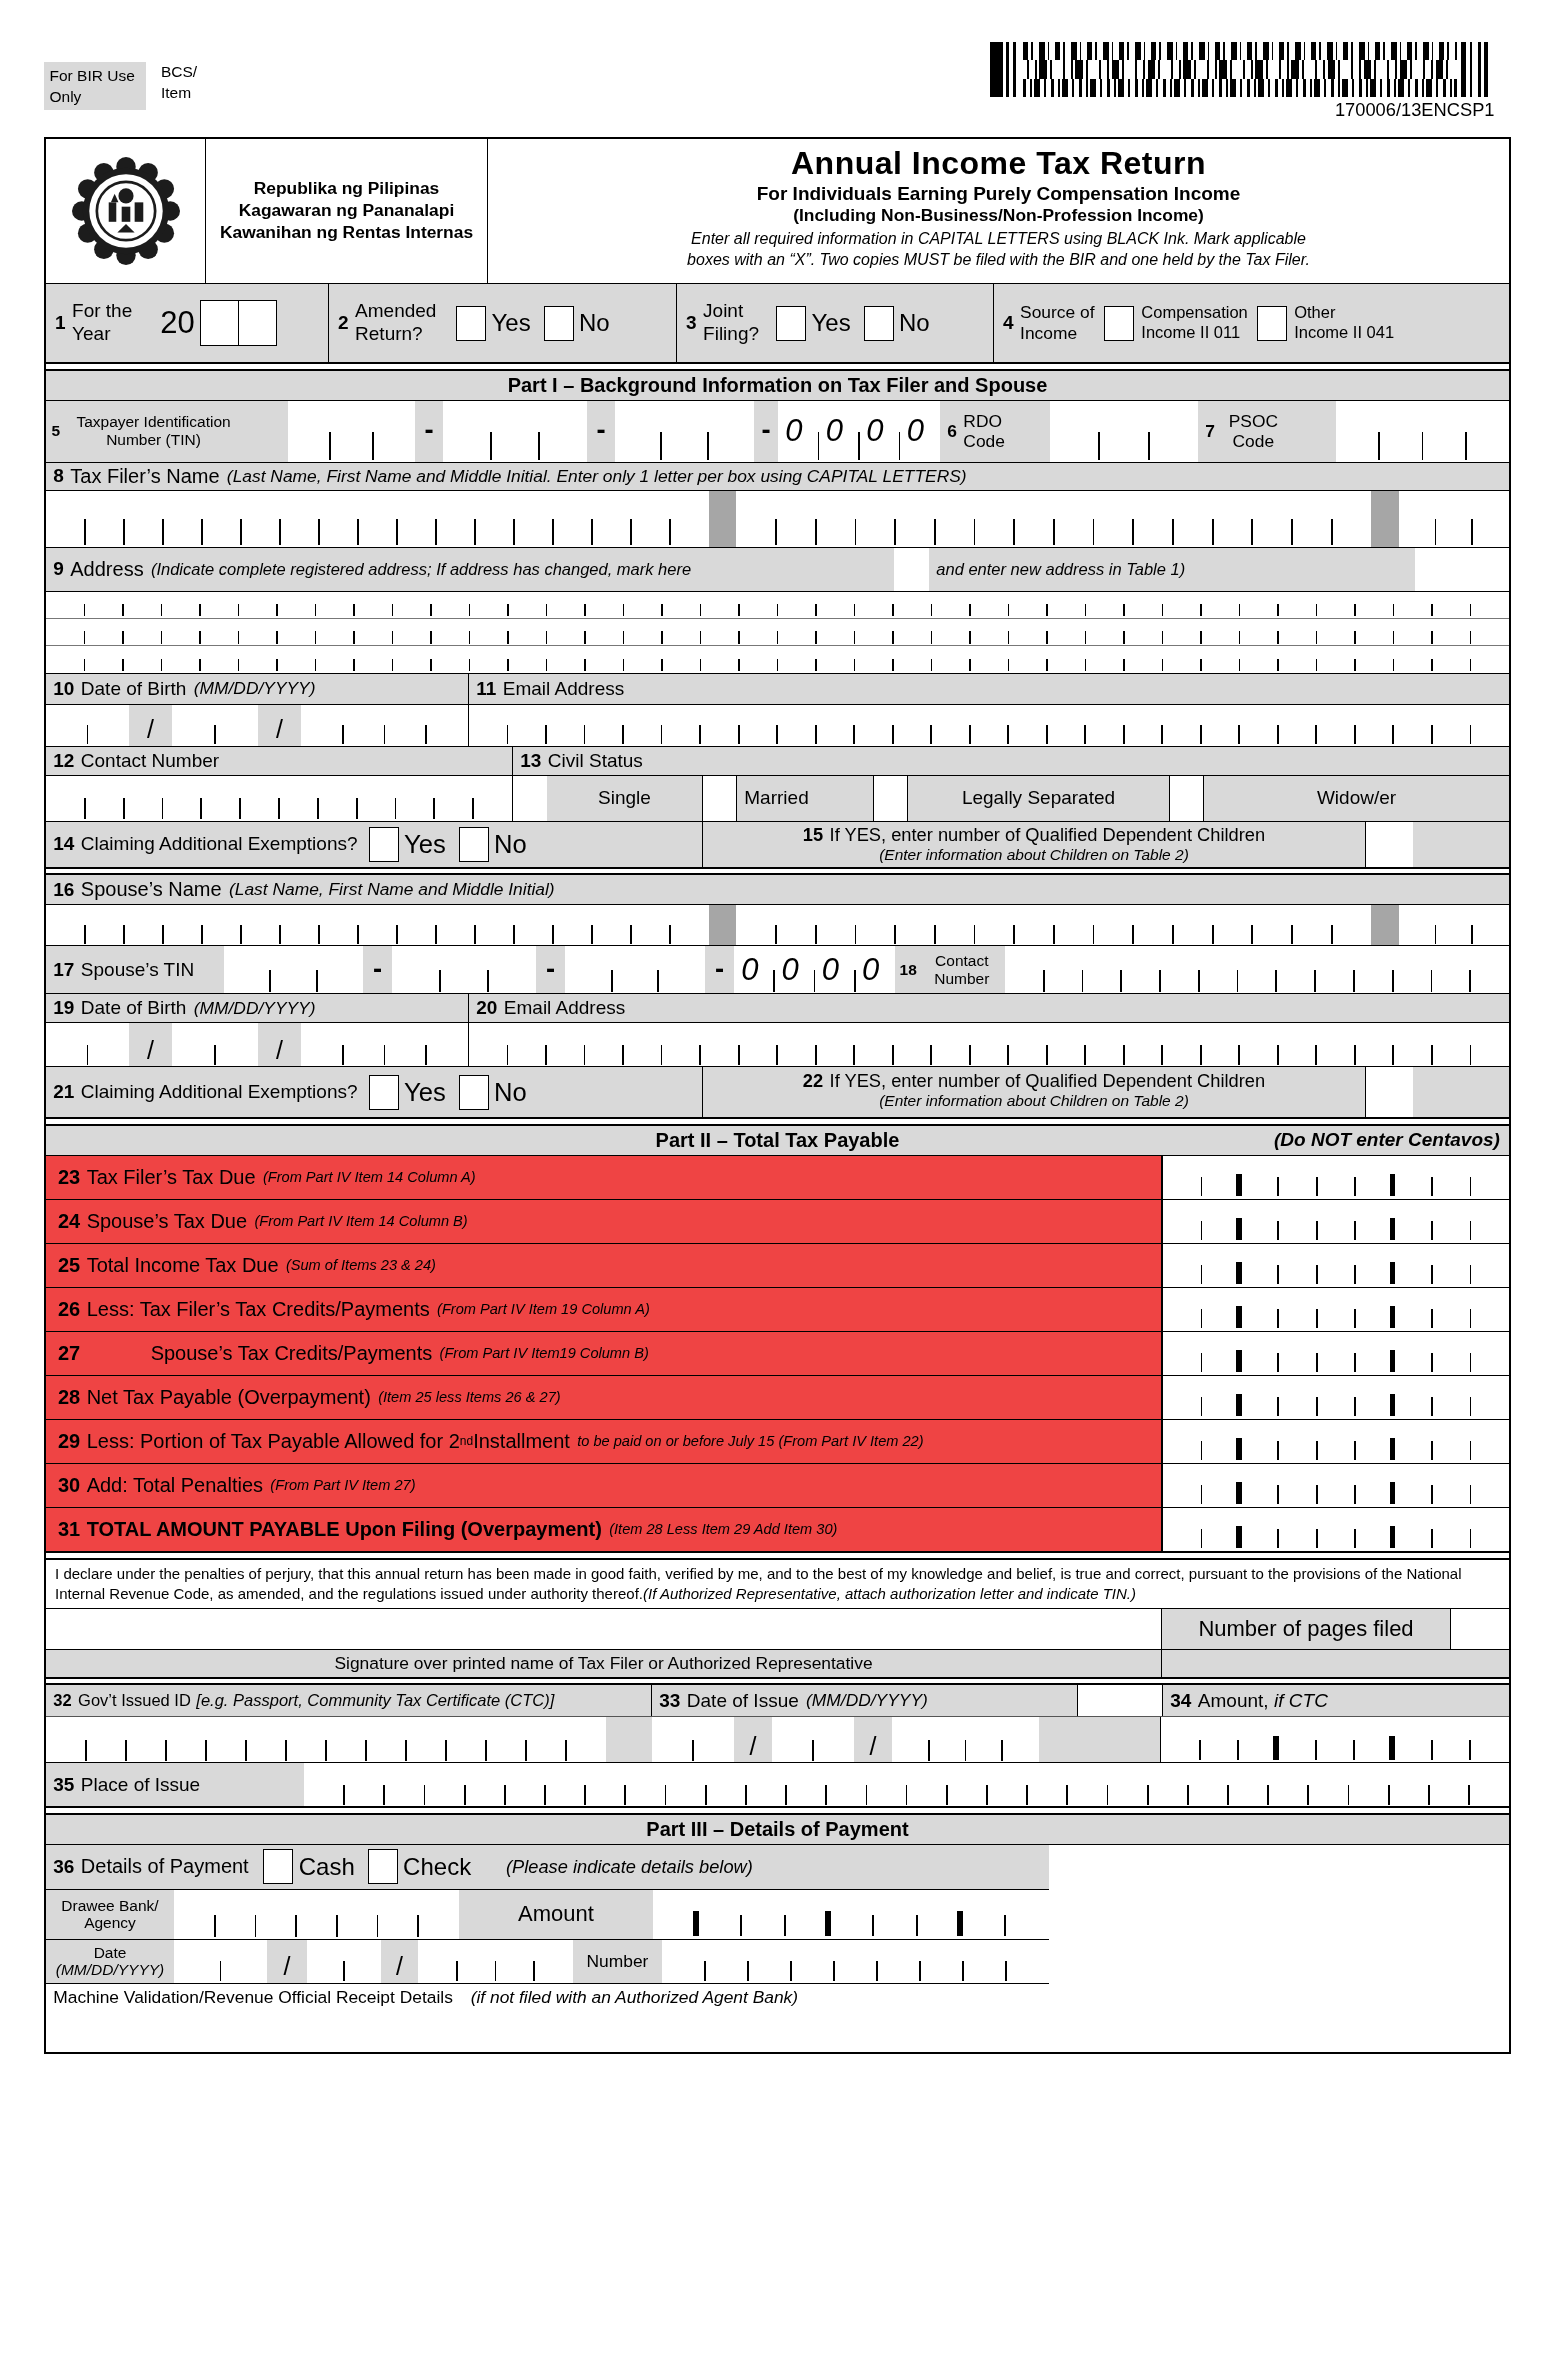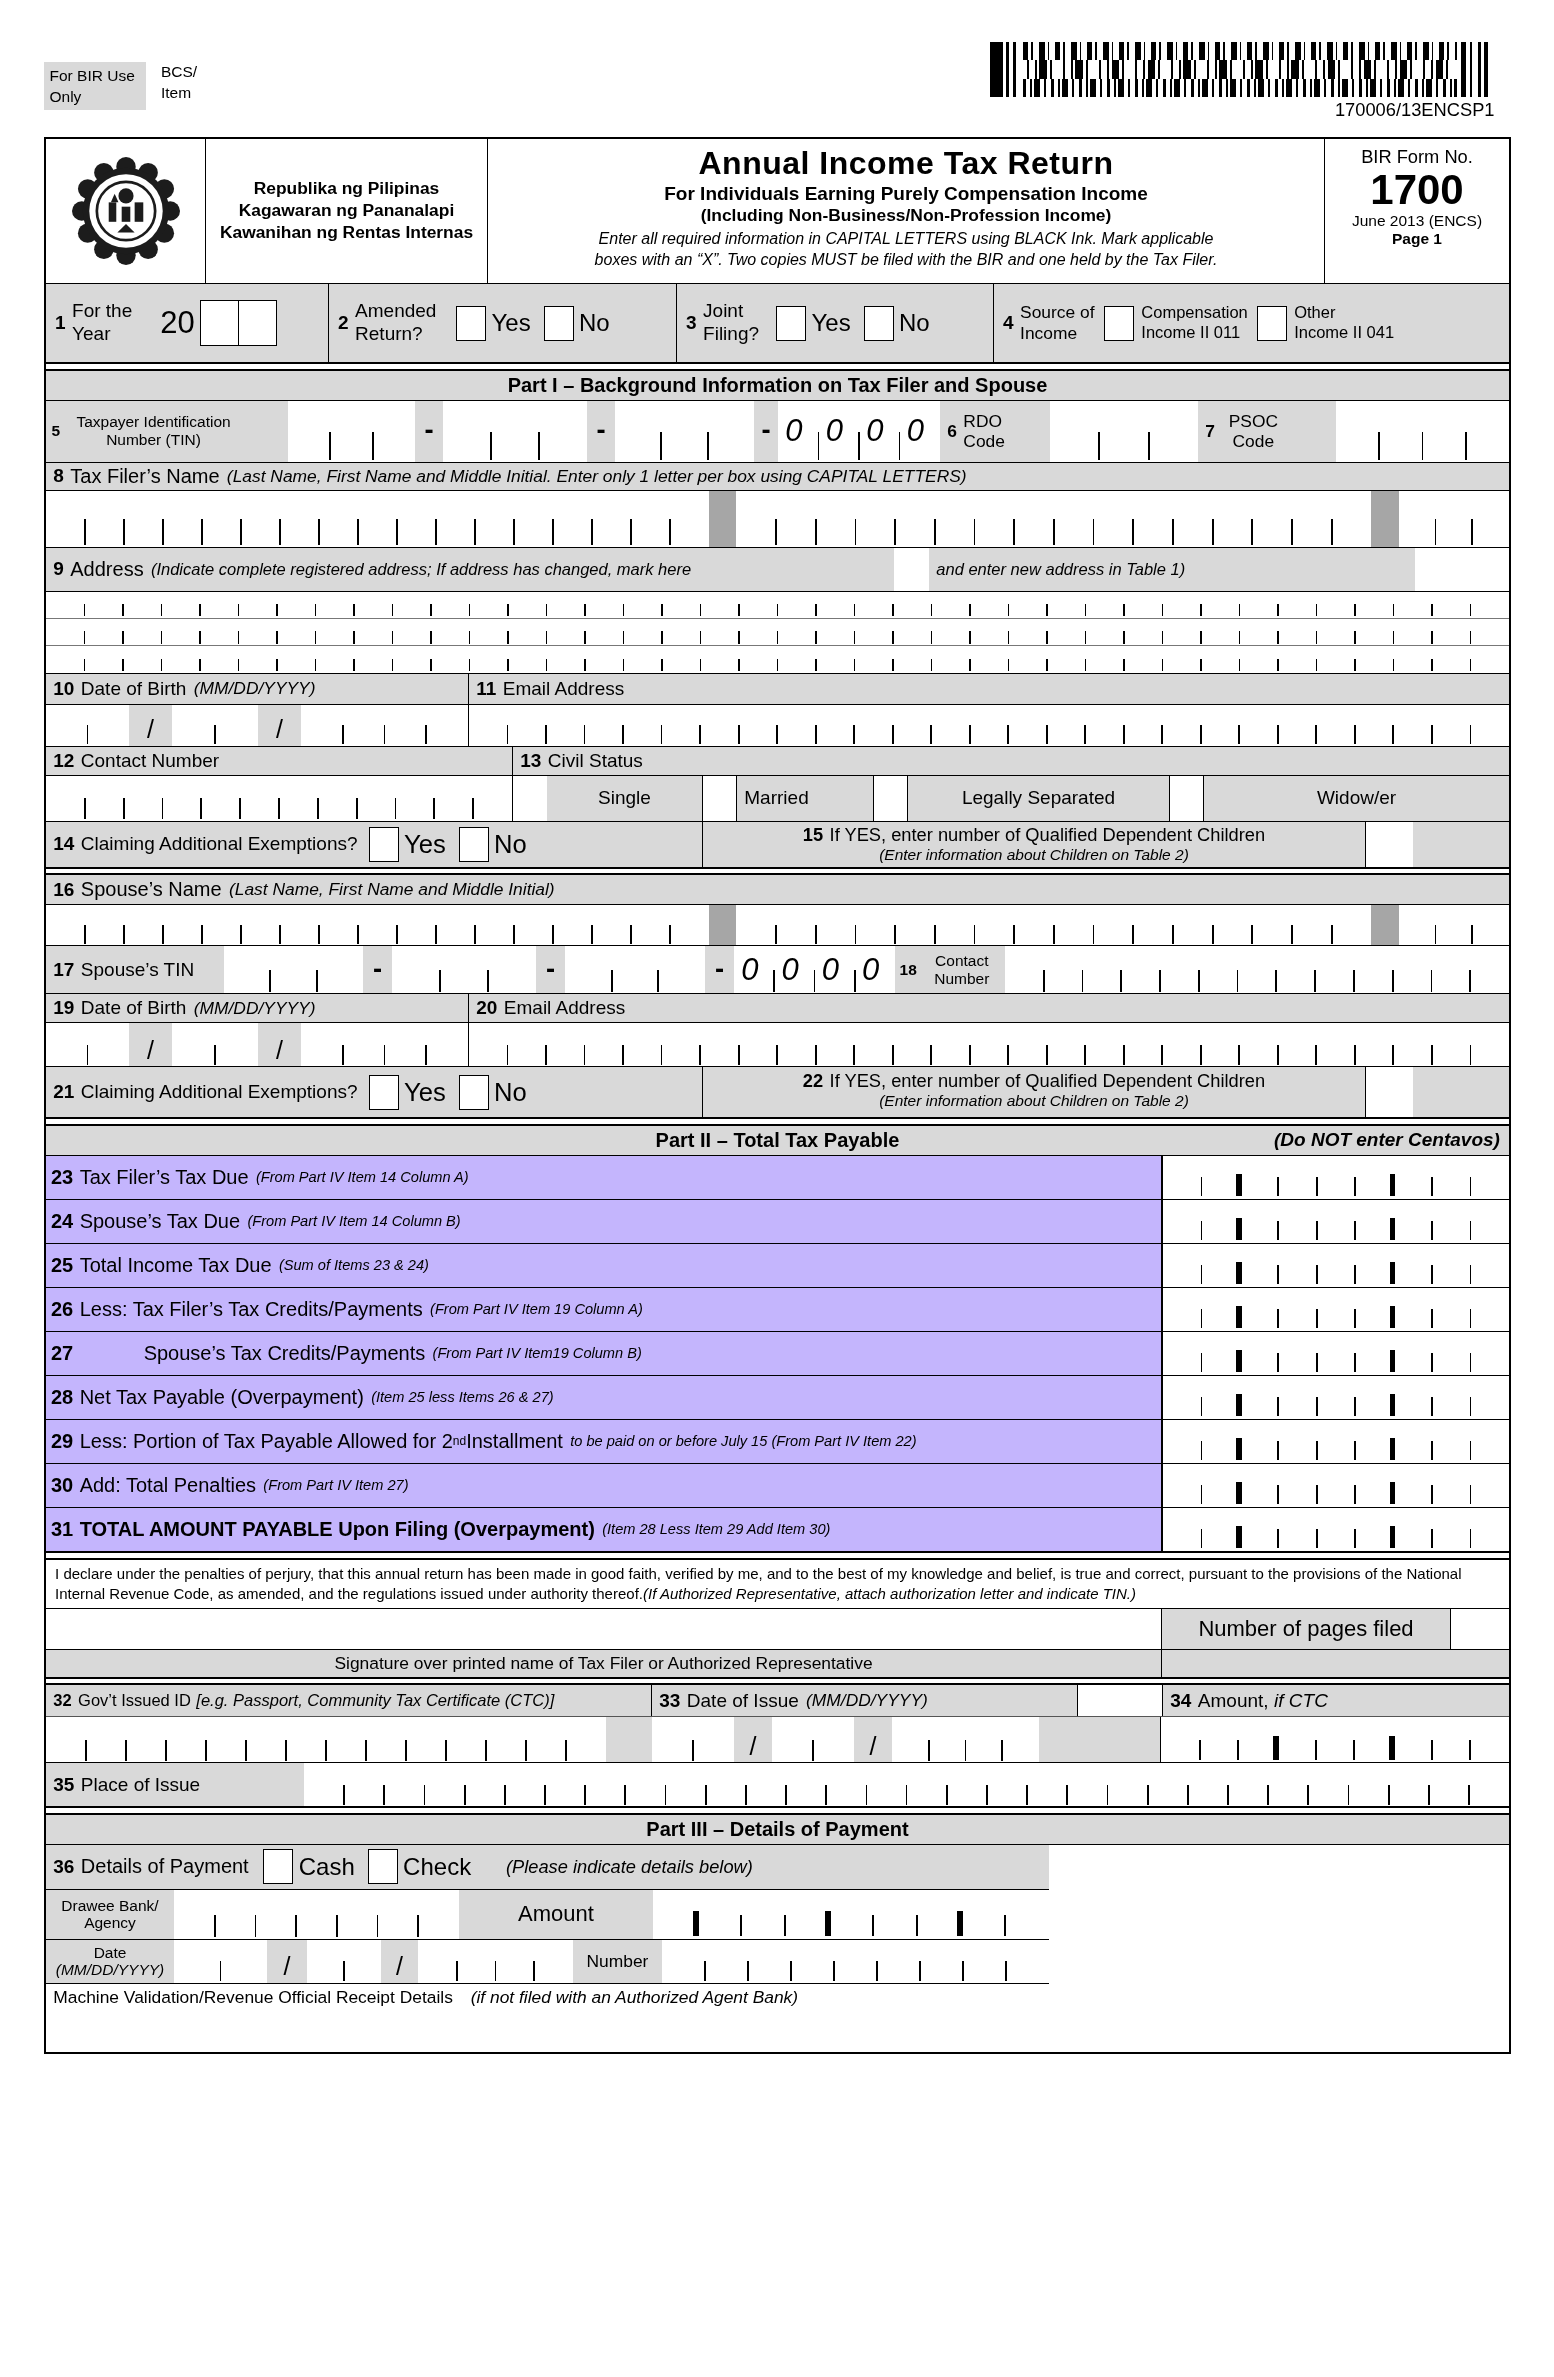--- a/index.html
+++ b/index.html
@@ -67,21 +67,21 @@
   .amt i{flex:1 0 0;position:relative;}
   .amt i.thin::after{content:"";position:absolute;right:-0.9px;bottom:2.7px;width:1.8px;height:44%;background:#000;}
   .amt i.thick::after{content:"";position:absolute;right:-1.8px;bottom:2.7px;width:5.5px;height:52%;background:#000;}
   .slash{background:#d9d9d9;display:flex;align-items:flex-end;justify-content:center;font-size:25px;padding-bottom:1.8px;}
   .dash{background:#d9d9d9;display:flex;align-items:center;justify-content:center;font-size:27.4px;font-weight:bold;}
   .sepg{background:#a6a6a6;}
   .lblrow{font-size:19px;display:flex;align-items:center;padding:0 7.3px;}
   .small2{font-size:15.5px;line-height:1.15;}
   
   .p2row{height:44px;border-top:1.8px solid #000;}
-  .p2lbl{width:1115px;background:#c4b5fd;display:flex;align-items:center;padding:0 5px;font-size:20px;box-sizing:border-box;}
+  .p2lbl{width:1115px;background:#ef4444;display:flex;align-items:center;padding:0 12px;font-size:20px;box-sizing:border-box;}
   .p2note{font-style:italic;font-size:14.6px;margin-left:7.3px;}
   .p2amt{flex:1;border-left:2.7px solid #000;background:#fff;}
   .declp{font-size:15px;line-height:1.3;padding:4.6px 9.1px;}
   .stamp{flex:1;border-left:2.7px solid #000;background:#fff;text-align:center;font-style:italic;font-size:19px;line-height:1.35;padding-top:12.8px;box-sizing:border-box;}
   sup{font-size:60%;}
 </style>
 </head>
 <body>
 
 <div class="page">
@@ -141,26 +141,20 @@
       </div>
       <div class="titlecell">
         <div class="title">Annual Income Tax Return</div>
         <div class="sub1">For Individuals Earning Purely Compensation Income</div>
         <div class="sub2">(Including Non-Business/Non-Profession Income)</div>
         <div class="instr">
           <div>Enter all required information in CAPITAL LETTERS using BLACK Ink. Mark applicable</div>
           <div>boxes with an “X”.  Two copies MUST be filed with the BIR and one held by the Tax Filer.</div>
         </div>
       </div>
-      <div class="formno">
-        <div class="l1">BIR Form No.</div>
-        <div class="l2">1700</div>
-        <div class="l3">June 2013 (ENCS)</div>
-        <div class="l4">Page 1</div>
-      </div>
     </div>
 
     <div class="r row1">
       <div class="cell c1a">
         <span class="num">1</span>
         <span style="width:79px;line-height:1.2;">For the Year</span>
         <span class="yr">20</span>
         <span class="yrbox">
             <b></b>
             <b></b>

